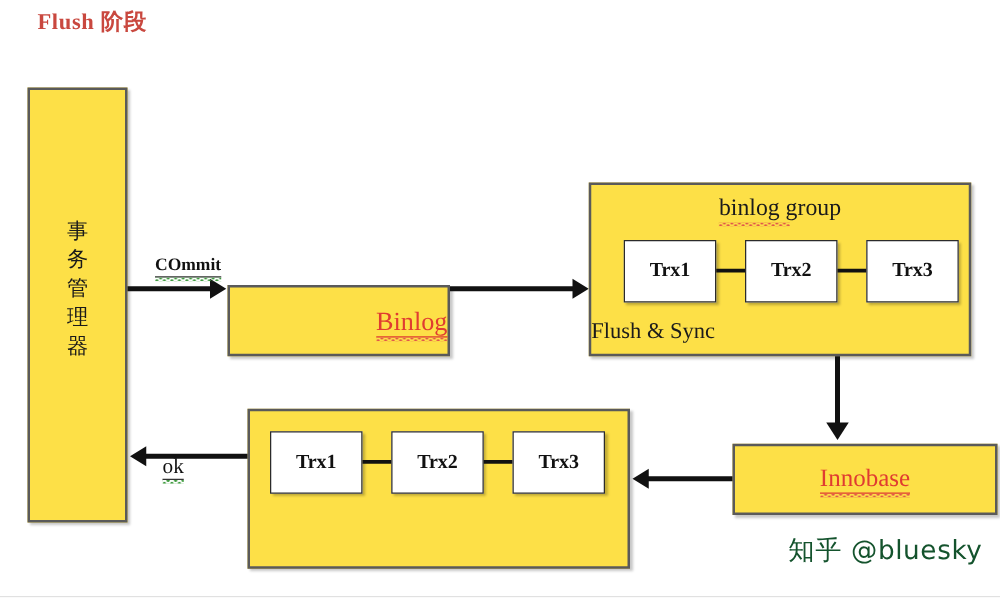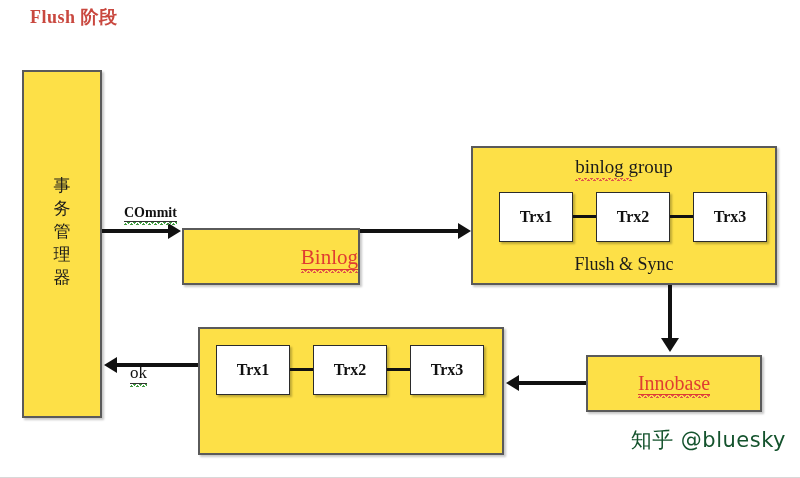--- a/index.html
+++ b/index.html
@@ -88,30 +88,30 @@
     left: 0; right: 0;
     top: 8px;
     text-align: center;
     font-size: 19px;
     color: #1b1b1b;
   }
   .group-footer {
     position: absolute;
     left: 0; right: 0;
     bottom: 8px;
-    text-align: center;
+    text-align: left;
     font-size: 18px;
     color: #1b1b1b;
   }
 
   
   #innobase-box {
     left: 586px;
     top: 355px;
-    width: 176px;
+    width: 212px;
     height: 57px;
   }
   .innobase-text {
     position: absolute;
     left: 0; right: 0;
     top: 15px;
     text-align: center;
     font-size: 20px;
     color: #e03c31;
     font-family: "Liberation Serif", "DejaVu Serif", serif;

